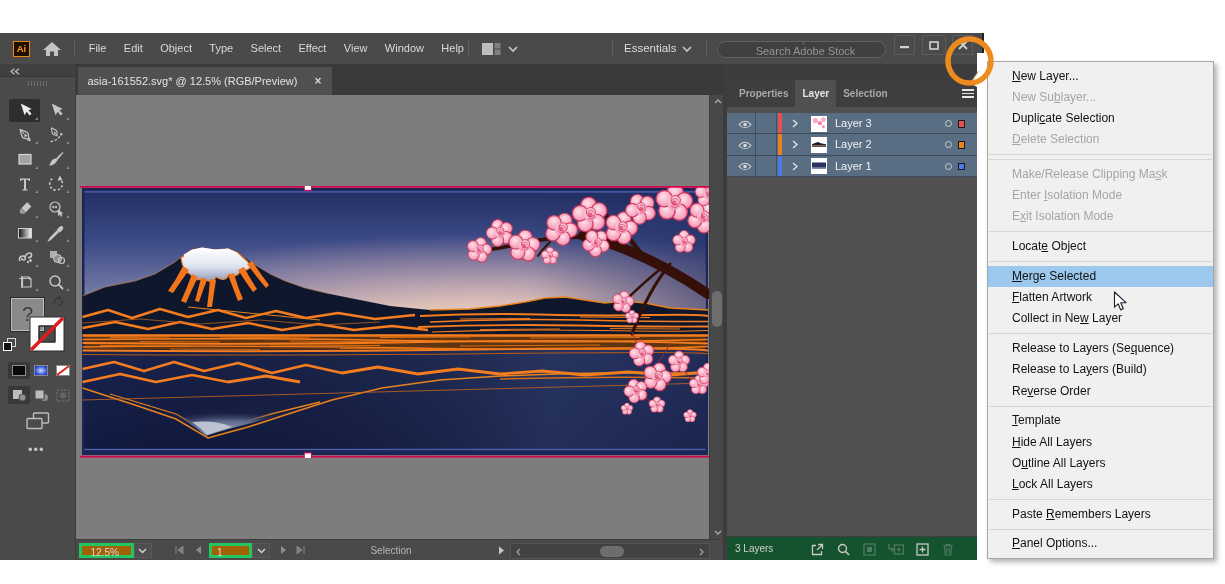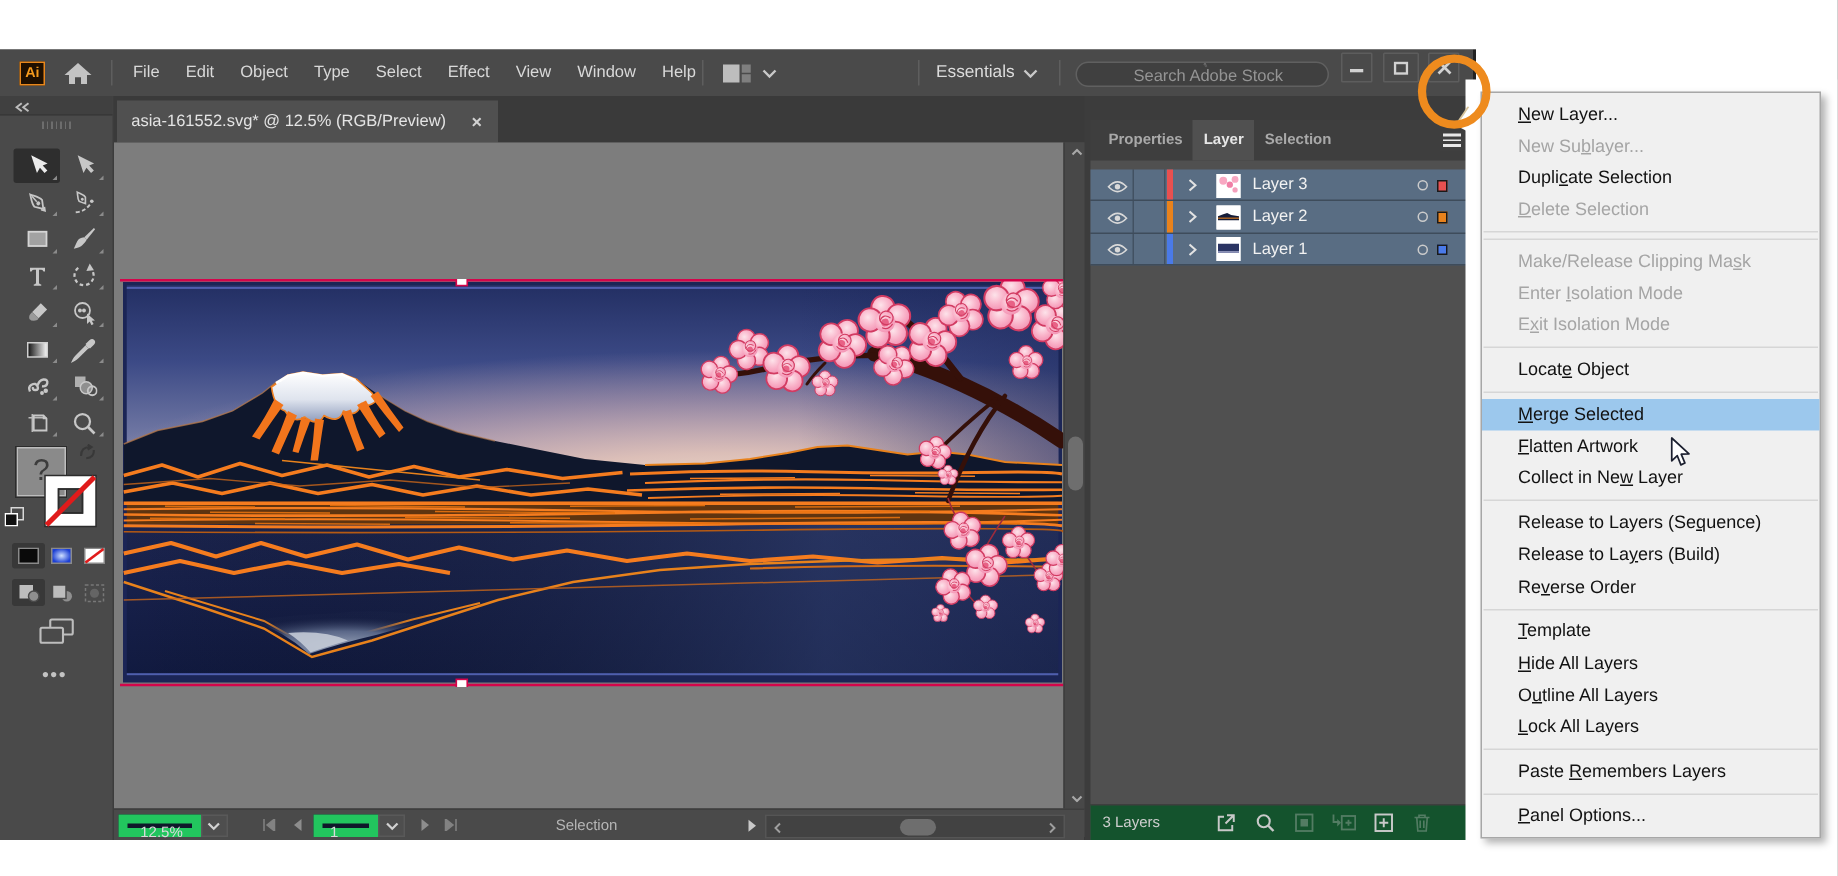--- a/index.html
+++ b/index.html
@@ -63,21 +63,21 @@
   #canvas { position:absolute; left:76px; top:62px; width:632.5px; height:444px; background:#7d7d7d; overflow:hidden; }
   #artwork { position:absolute; left:4px; top:91px; }
 
   
   #vscroll { position:absolute; left:708.5px; top:62px; width:15.5px; height:444px; background:#484848; border-left:1px solid #3e3e3e; }
   #vscroll .thumb { position:absolute; left:2.5px; top:196px; width:10px; height:36px; background:#6e6e6e; border-radius:5px; }
   #vscroll .chev { position:absolute; left:4px; color:#9a9a9a; font-size:9px; }
 
   
   #statusbar { position:absolute; left:76px; top:506px; width:647px; height:21px; background:#4a4a4a; border-top:1px solid #3e3e3e; color:#c9c9c9; font-size:10px; }
-  .sb-box { position:absolute; top:2.5px; height:15px; background:#0f172a; border:6px solid #22c55e; }
+  .sb-box { position:absolute; top:2.5px; height:15px; background:#a16207; border:3px solid #22c55e; }
   .sb-btn { position:absolute; top:2.5px; height:15px; display:flex; align-items:center; justify-content:center; }
   #sb-zoom { left:2.5px; width:55px; line-height:14px; padding-left:9px; color:#dadada; }
   #sb-zoomchev { left:57.5px; width:18px; background:#4e4e4e; border:1px solid #595959; }
   #sb-page { left:133px; width:43px; line-height:14px; padding-left:5px; color:#dadada; }
   #sb-pagechev { left:176px; width:18px; background:#4e4e4e; border:1px solid #595959; }
   #sb-status { position:absolute; left:260px; top:0; width:110px; text-align:center; line-height:21px; color:#b5b5b5; }
   #hscroll { position:absolute; left:434px; top:2.5px; width:200px; height:16px; background:#424242; border:1px solid #555; }
   #hscroll .thumb { position:absolute; left:89px; top:2px; width:24px; height:11px; background:#6e6e6e; border-radius:6px; }
 
   

